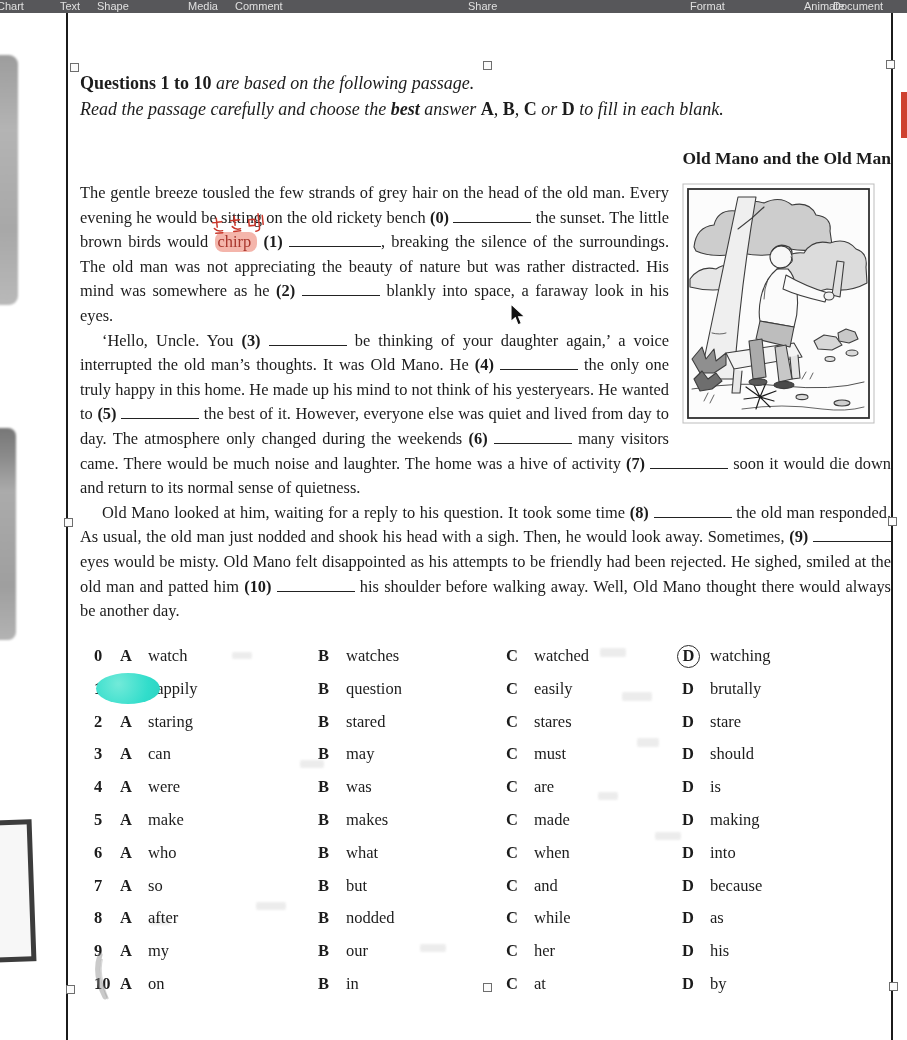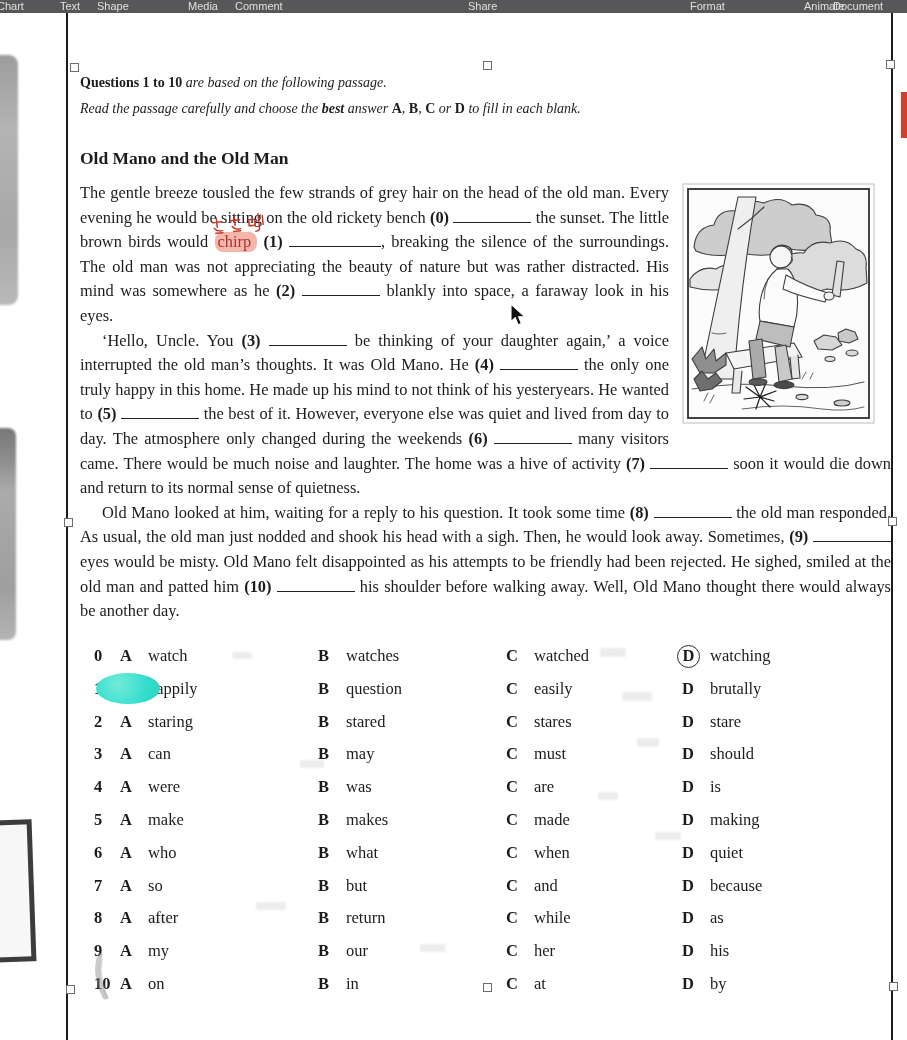--- a/index.html
+++ b/index.html
@@ -17,25 +17,25 @@
   .redstrip{position:absolute;left:901px;top:92px;width:6px;height:46px;background:#ce4130;z-index:26;}
   .thumb{position:absolute;z-index:3;}
   .thumb1{left:-10px;top:55px;width:28px;height:250px;border-radius:9px;
           background:linear-gradient(180deg,#9d9d9d,#b4b4b4 30%,#a8a8a8 70%,#b9b9b9);filter:blur(1.2px);}
   .thumb2{left:-10px;top:428px;width:26px;height:212px;border-radius:8px;
           background:linear-gradient(180deg,#777 0%,#8c8c8c 14%,#ababab 30%,#9f9f9f 75%,#b3b3b3);filter:blur(1.2px);}
   .thumb3{left:-14px;top:820px;width:38px;height:132px;background:#f7f7f7;border:5px solid #3c3c3c;
           transform:rotate(-2deg);filter:blur(.4px);}
   
   .content{position:absolute;left:80px;top:70px;width:811px;z-index:5;}
-  .iline{font-size:14px;line-height:26px;}
+  .iline{font-size:18px;line-height:26px;}
   .b{font-weight:bold;}
   .i{font-style:italic;}
   .bi{font-weight:bold;font-style:italic;}
-  .title{margin-top:26px;text-align:left;font-weight:bold;font-size:17.5px;}
+  .title{margin-top:26px;text-align:right;font-weight:bold;font-size:17.5px;}
   .passage{margin-top:12px;font-size:16.4px;line-height:24.6px;text-align:justify;}
   .para{margin:0;}
   .para.ind{text-indent:22px;}
   .pn{font-weight:bold;}
   .blank{display:inline-block;width:78px;height:11px;border-bottom:1.6px solid #222;}
   .blank.w92{width:92px;}
   .fig{float:right;width:193px;height:241px;margin:2px 16px 6px 13px;}
   
   .chirp-wrap{position:relative;display:inline-block;}
   .chirp-hl{background:#f4b5ab;border-radius:8px;padding:0 6px 1px 3px;color:#a8352c;}
@@ -249,41 +249,41 @@
 
       <div class="orow">
         <span class="onum">6</span>
         <span class="olet">A</span>
           <span>who</span>
         <span class="olet">B</span>
           <span>what</span>
         <span class="olet">C</span>
           <span>when</span>
         <span class="olet">D</span>
-          <span>quiet</span>
+          <span>into</span>
       </div>
 
       <div class="orow">
         <span class="onum">7</span>
         <span class="olet">A</span>
           <span>so</span>
         <span class="olet">B</span>
           <span>but</span>
         <span class="olet">C</span>
           <span>and</span>
         <span class="olet">D</span>
           <span>because</span>
       </div>
 
       <div class="orow">
         <span class="onum">8</span>
         <span class="olet">A</span>
           <span>after</span>
         <span class="olet">B</span>
-          <span>return</span>
+          <span>nodded</span>
         <span class="olet">C</span>
           <span>while</span>
         <span class="olet">D</span>
           <span>as</span>
       </div>
 
       <div class="orow">
         <span class="onum">9</span>
         <span class="olet">A</span>
           <span>my</span>

